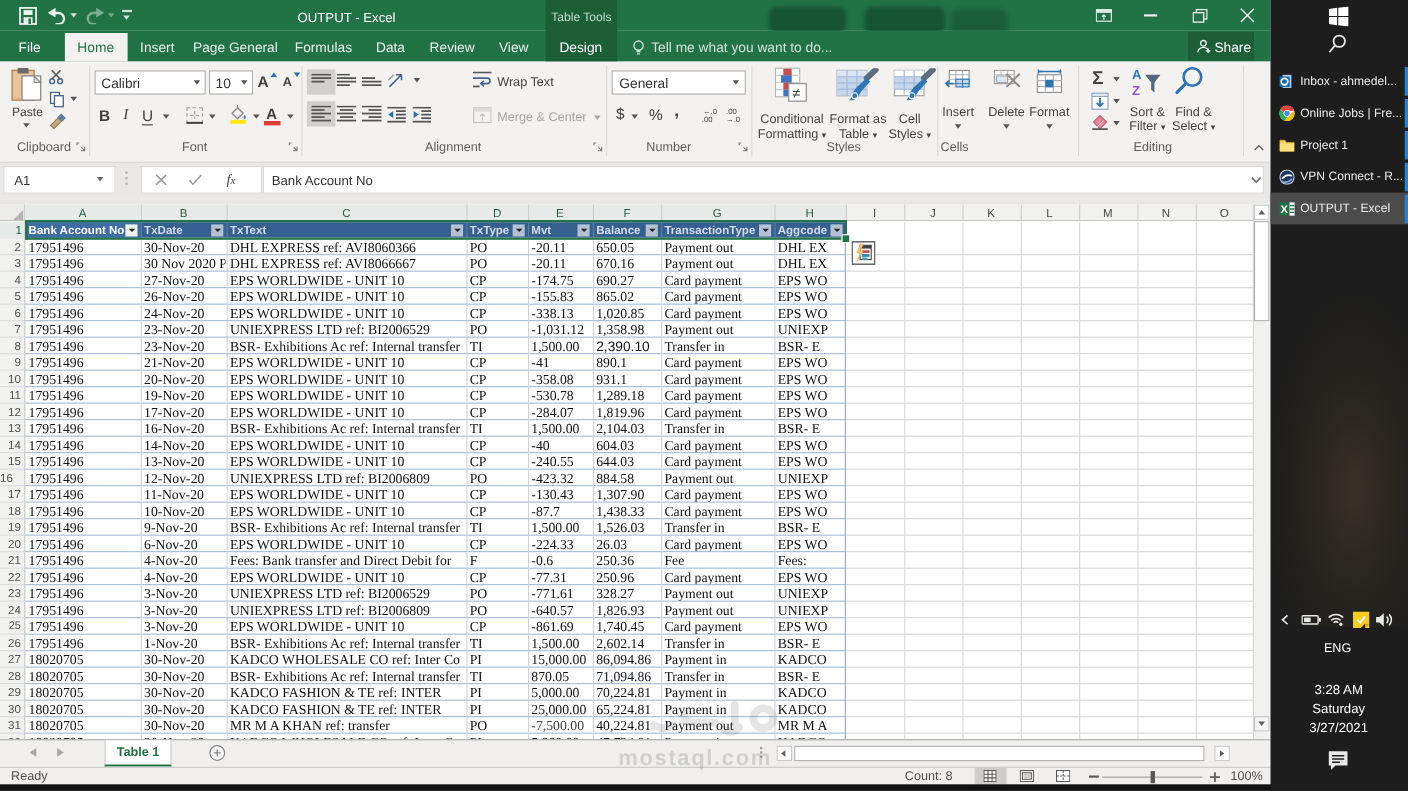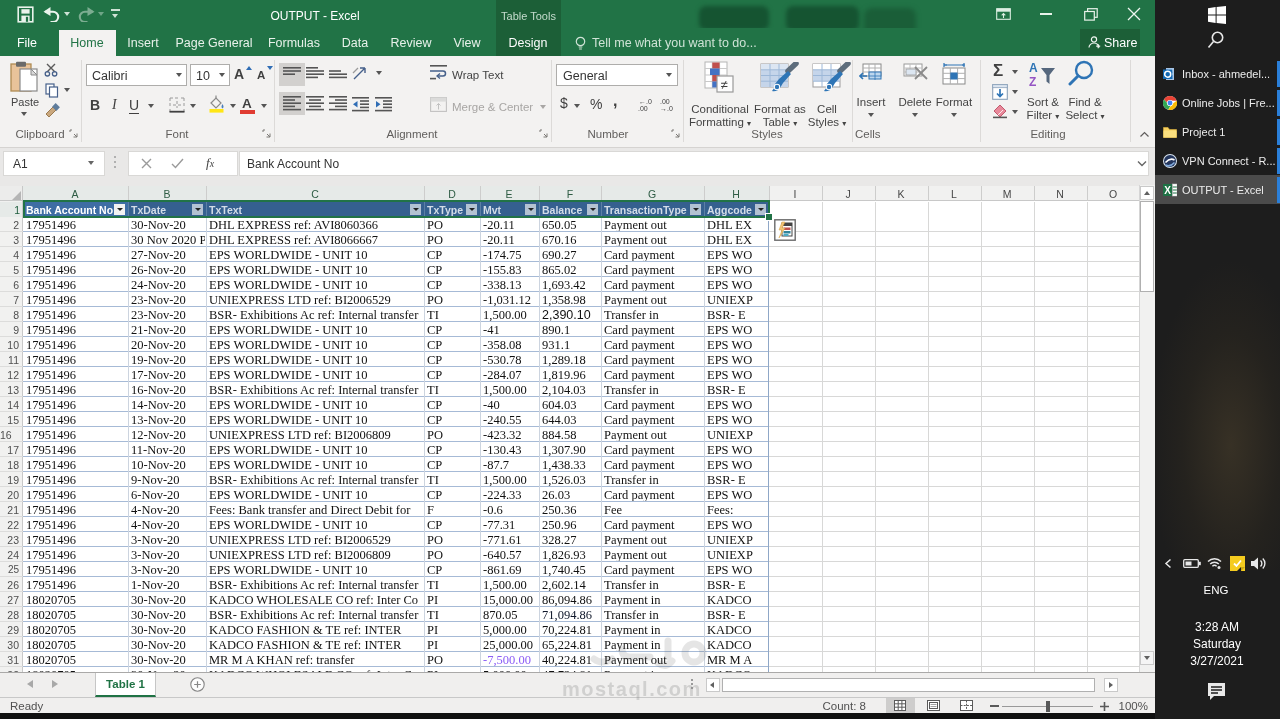--- a/index.html
+++ b/index.html
@@ -555,21 +555,21 @@
     <div class="ab tx" style="left:483px;top:263px;width:55px;height:14px;overflow:hidden;font-family:'Liberation Serif',serif;font-size:12.5px;color:#111">-155.83</div>
     <div class="ab tx" style="left:542px;top:263px;width:58px;height:14px;overflow:hidden;font-family:'Liberation Serif',serif;font-size:12.5px;color:#111">865.02</div>
     <div class="ab tx" style="left:604px;top:263px;width:99px;height:14px;overflow:hidden;font-family:'Liberation Serif',serif;font-size:12.5px;color:#111">Card payment</div>
     <div class="ab tx" style="left:707px;top:263px;width:61px;height:14px;overflow:hidden;font-family:'Liberation Serif',serif;font-size:12.5px;color:#111">EPS WO</div>
     <div class="ab" style="left:23px;top:276px;width:746px;height:1px;background:#a6bad6"></div>
     <div class="ab tx" style="left:26px;top:278px;width:101px;height:14px;overflow:hidden;font-family:'Liberation Serif',serif;font-size:12.5px;color:#111">17951496</div>
     <div class="ab tx" style="left:131px;top:278px;width:74px;height:14px;overflow:hidden;font-family:'Liberation Serif',serif;font-size:12.5px;color:#111">24-Nov-20</div>
     <div class="ab tx" style="left:209px;top:278px;width:214px;height:14px;overflow:hidden;font-family:'Liberation Serif',serif;font-size:12.5px;color:#111">EPS WORLDWIDE - UNIT 10</div>
     <div class="ab tx" style="left:427px;top:278px;width:52px;height:14px;overflow:hidden;font-family:'Liberation Serif',serif;font-size:12.5px;color:#111">CP</div>
     <div class="ab tx" style="left:483px;top:278px;width:55px;height:14px;overflow:hidden;font-family:'Liberation Serif',serif;font-size:12.5px;color:#111">-338.13</div>
-    <div class="ab tx" style="left:542px;top:278px;width:58px;height:14px;overflow:hidden;font-family:'Liberation Serif',serif;font-size:12.5px;color:#111">1,693.42</div>
+    <div class="ab tx" style="left:542px;top:278px;width:58px;height:14px;overflow:hidden;font-family:'Liberation Serif',serif;font-size:12.5px;color:#111">1,020.85</div>
     <div class="ab tx" style="left:604px;top:278px;width:99px;height:14px;overflow:hidden;font-family:'Liberation Serif',serif;font-size:12.5px;color:#111">Card payment</div>
     <div class="ab tx" style="left:707px;top:278px;width:61px;height:14px;overflow:hidden;font-family:'Liberation Serif',serif;font-size:12.5px;color:#111">EPS WO</div>
     <div class="ab" style="left:23px;top:291px;width:746px;height:1px;background:#a6bad6"></div>
     <div class="ab tx" style="left:26px;top:293px;width:101px;height:14px;overflow:hidden;font-family:'Liberation Serif',serif;font-size:12.5px;color:#111">17951496</div>
     <div class="ab tx" style="left:131px;top:293px;width:74px;height:14px;overflow:hidden;font-family:'Liberation Serif',serif;font-size:12.5px;color:#111">23-Nov-20</div>
     <div class="ab tx" style="left:209px;top:293px;width:214px;height:14px;overflow:hidden;font-family:'Liberation Serif',serif;font-size:12.5px;color:#111">UNIEXPRESS LTD ref: BI2006529</div>
     <div class="ab tx" style="left:427px;top:293px;width:52px;height:14px;overflow:hidden;font-family:'Liberation Serif',serif;font-size:12.5px;color:#111">PO</div>
     <div class="ab tx" style="left:483px;top:293px;width:55px;height:14px;overflow:hidden;font-family:'Liberation Serif',serif;font-size:12.5px;color:#111">-1,031.12</div>
     <div class="ab tx" style="left:542px;top:293px;width:58px;height:14px;overflow:hidden;font-family:'Liberation Serif',serif;font-size:12.5px;color:#111">1,358.98</div>
     <div class="ab tx" style="left:604px;top:293px;width:99px;height:14px;overflow:hidden;font-family:'Liberation Serif',serif;font-size:12.5px;color:#111">Payment out</div>
@@ -779,21 +779,21 @@
     <div class="ab tx" style="left:427px;top:638px;width:52px;height:14px;overflow:hidden;font-family:'Liberation Serif',serif;font-size:12.5px;color:#111">PI</div>
     <div class="ab tx" style="left:483px;top:638px;width:55px;height:14px;overflow:hidden;font-family:'Liberation Serif',serif;font-size:12.5px;color:#111">25,000.00</div>
     <div class="ab tx" style="left:542px;top:638px;width:58px;height:14px;overflow:hidden;font-family:'Liberation Serif',serif;font-size:12.5px;color:#111">65,224.81</div>
     <div class="ab tx" style="left:604px;top:638px;width:99px;height:14px;overflow:hidden;font-family:'Liberation Serif',serif;font-size:12.5px;color:#111">Payment in</div>
     <div class="ab tx" style="left:707px;top:638px;width:61px;height:14px;overflow:hidden;font-family:'Liberation Serif',serif;font-size:12.5px;color:#111">KADCO</div>
     <div class="ab" style="left:23px;top:651px;width:746px;height:1px;background:#a6bad6"></div>
     <div class="ab tx" style="left:26px;top:653px;width:101px;height:14px;overflow:hidden;font-family:'Liberation Serif',serif;font-size:12.5px;color:#111">18020705</div>
     <div class="ab tx" style="left:131px;top:653px;width:74px;height:14px;overflow:hidden;font-family:'Liberation Serif',serif;font-size:12.5px;color:#111">30-Nov-20</div>
     <div class="ab tx" style="left:209px;top:653px;width:214px;height:14px;overflow:hidden;font-family:'Liberation Serif',serif;font-size:12.5px;color:#111">MR M A KHAN ref: transfer</div>
     <div class="ab tx" style="left:427px;top:653px;width:52px;height:14px;overflow:hidden;font-family:'Liberation Serif',serif;font-size:12.5px;color:#111">PO</div>
-    <div class="ab tx" style="left:483px;top:653px;width:55px;height:14px;overflow:hidden;font-family:'Liberation Serif',serif;font-size:12.5px;color:#8b5cf6">-7,500.00</div>
+    <div class="ab tx" style="left:483px;top:653px;width:55px;height:14px;overflow:hidden;font-family:'Liberation Serif',serif;font-size:12.5px;color:#404040">-7,500.00</div>
     <div class="ab tx" style="left:542px;top:653px;width:58px;height:14px;overflow:hidden;font-family:'Liberation Serif',serif;font-size:12.5px;color:#111">40,224.81</div>
     <div class="ab tx" style="left:604px;top:653px;width:99px;height:14px;overflow:hidden;font-family:'Liberation Serif',serif;font-size:12.5px;color:#111">Payment out</div>
     <div class="ab tx" style="left:707px;top:653px;width:61px;height:14px;overflow:hidden;font-family:'Liberation Serif',serif;font-size:12.5px;color:#111">MR M A</div>
     <div class="ab" style="left:23px;top:666px;width:746px;height:1px;background:#a6bad6"></div>
     <div class="ab tx" style="left:26px;top:668px;width:101px;height:5px;overflow:hidden;font-family:'Liberation Serif',serif;font-size:12.5px;color:#111">18020705</div>
     <div class="ab tx" style="left:131px;top:668px;width:74px;height:5px;overflow:hidden;font-family:'Liberation Serif',serif;font-size:12.5px;color:#111">30-Nov-20</div>
     <div class="ab tx" style="left:209px;top:668px;width:214px;height:5px;overflow:hidden;font-family:'Liberation Serif',serif;font-size:12.5px;color:#111">KADCO WHOLESALE CO ref: Inter Co</div>
     <div class="ab tx" style="left:427px;top:668px;width:52px;height:5px;overflow:hidden;font-family:'Liberation Serif',serif;font-size:12.5px;color:#111">PI</div>
     <div class="ab tx" style="left:483px;top:668px;width:55px;height:5px;overflow:hidden;font-family:'Liberation Serif',serif;font-size:12.5px;color:#111">5,000.00</div>
     <div class="ab tx" style="left:542px;top:668px;width:58px;height:5px;overflow:hidden;font-family:'Liberation Serif',serif;font-size:12.5px;color:#111">47,724.81</div>

